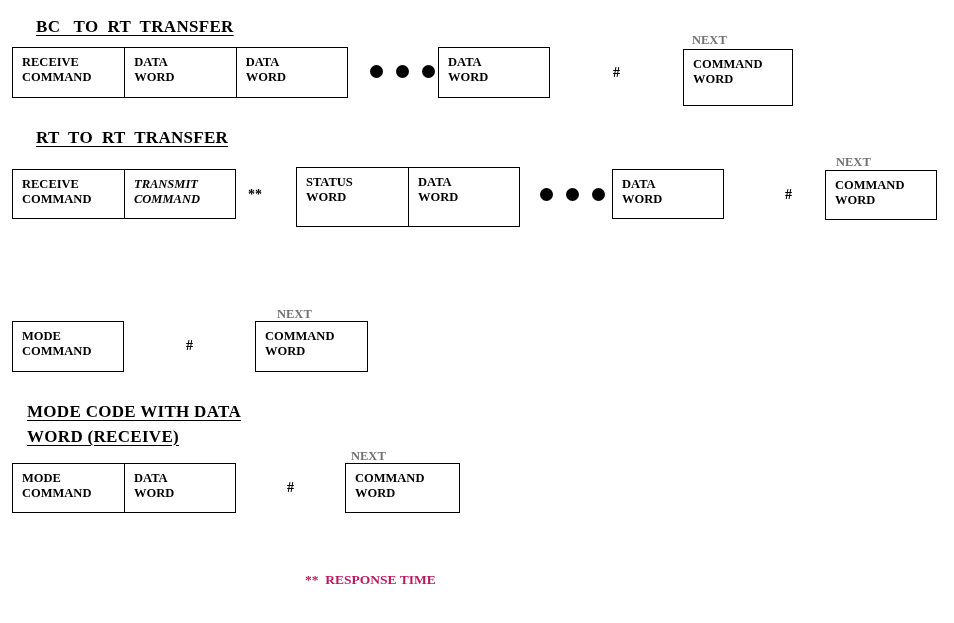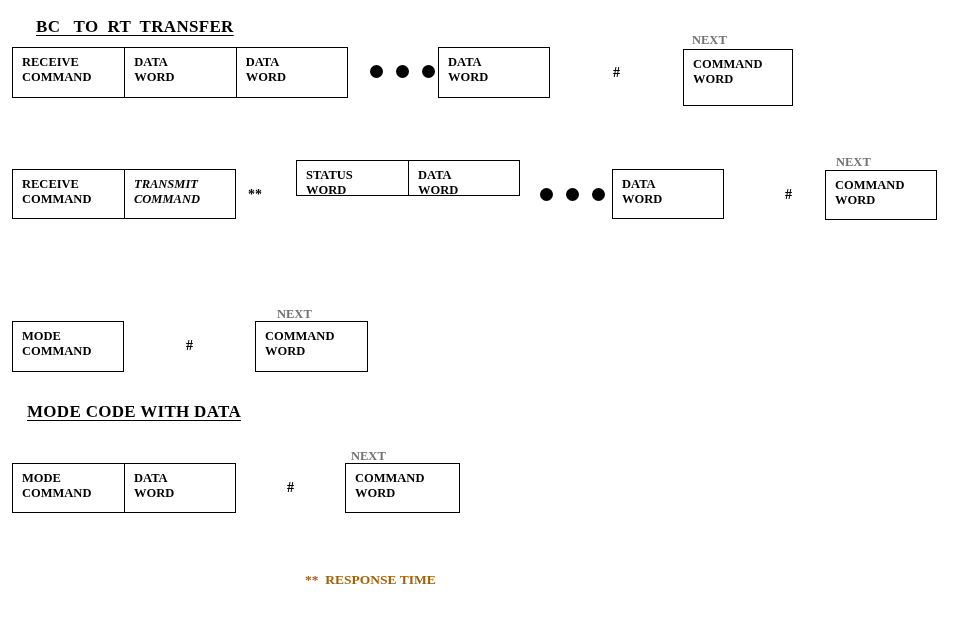--- a/index.html
+++ b/index.html
@@ -75,21 +75,21 @@
     font-size: 12.5px;
     line-height: 13px;
     color: #737373;
     white-space: pre;
   }
   .legend-line {
     position: absolute;
     font-weight: bold;
     font-size: 13.5px;
     line-height: 16px;
-    color: #a16207;
+    color: #be185d;
     white-space: pre;
   }
 </style>
 </head>
 <body>
 
 <div id="canvas">
 
   <div class="section-heading" style="left:36px; top:16px;">BC   TO  RT  TRANSFER</div>
 
@@ -125,35 +125,36 @@
 
   <div class="next-label" style="left:692px; top:34px;">NEXT</div>
 
   <div class="word-group" style="left:683px; top:49px; width:110px; height:57px;">
     <div class="word-cell" style="width:110px;">
       <span class="cell-line">COMMAND</span>
       <span class="cell-line">WORD</span>
     </div>
   </div>
 
+  <div class="section-heading" style="left:36px; top:127px;">RT  TO  RT  TRANSFER</div>
 
   <div class="word-group" style="left:12px; top:169px; width:224px; height:50px;">
     <div class="word-cell" style="width:112px;">
       <span class="cell-line">RECEIVE</span>
       <span class="cell-line">COMMAND</span>
     </div>
     <div class="word-cell" style="width:112px;font-style:italic;">
       <span class="cell-line">TRANSMIT</span>
       <span class="cell-line">COMMAND</span>
     </div>
   </div>
 
   <div class="marker" style="left:248px; top:188px;">**</div>
 
-  <div class="word-group" style="left:296px; top:160px; width:224px; height:36px;">
+  <div class="word-group" style="left:296px; top:167px; width:224px; height:60px;">
     <div class="word-cell" style="width:112px;">
       <span class="cell-line">STATUS</span>
       <span class="cell-line">WORD</span>
     </div>
     <div class="word-cell" style="width:112px;">
       <span class="cell-line">DATA</span>
       <span class="cell-line">WORD</span>
     </div>
   </div>
 
@@ -194,20 +195,21 @@
   <div class="next-label" style="left:277px; top:308px;">NEXT</div>
 
   <div class="word-group" style="left:255px; top:321px; width:113px; height:51px;">
     <div class="word-cell" style="width:113px;">
       <span class="cell-line">COMMAND</span>
       <span class="cell-line">WORD</span>
     </div>
   </div>
 
   <div class="section-heading" style="left:27px; top:401px;font-family:Liberation Serif, serif;">MODE CODE WITH DATA</div>
+  <div class="section-heading" style="left:27px; top:426px;">WORD (RECEIVE)</div>
 
   <div class="word-group" style="left:12px; top:463px; width:224px; height:50px;">
     <div class="word-cell" style="width:112px;">
       <span class="cell-line">MODE</span>
       <span class="cell-line">COMMAND</span>
     </div>
     <div class="word-cell" style="width:112px;">
       <span class="cell-line">DATA</span>
       <span class="cell-line">WORD</span>
     </div>

